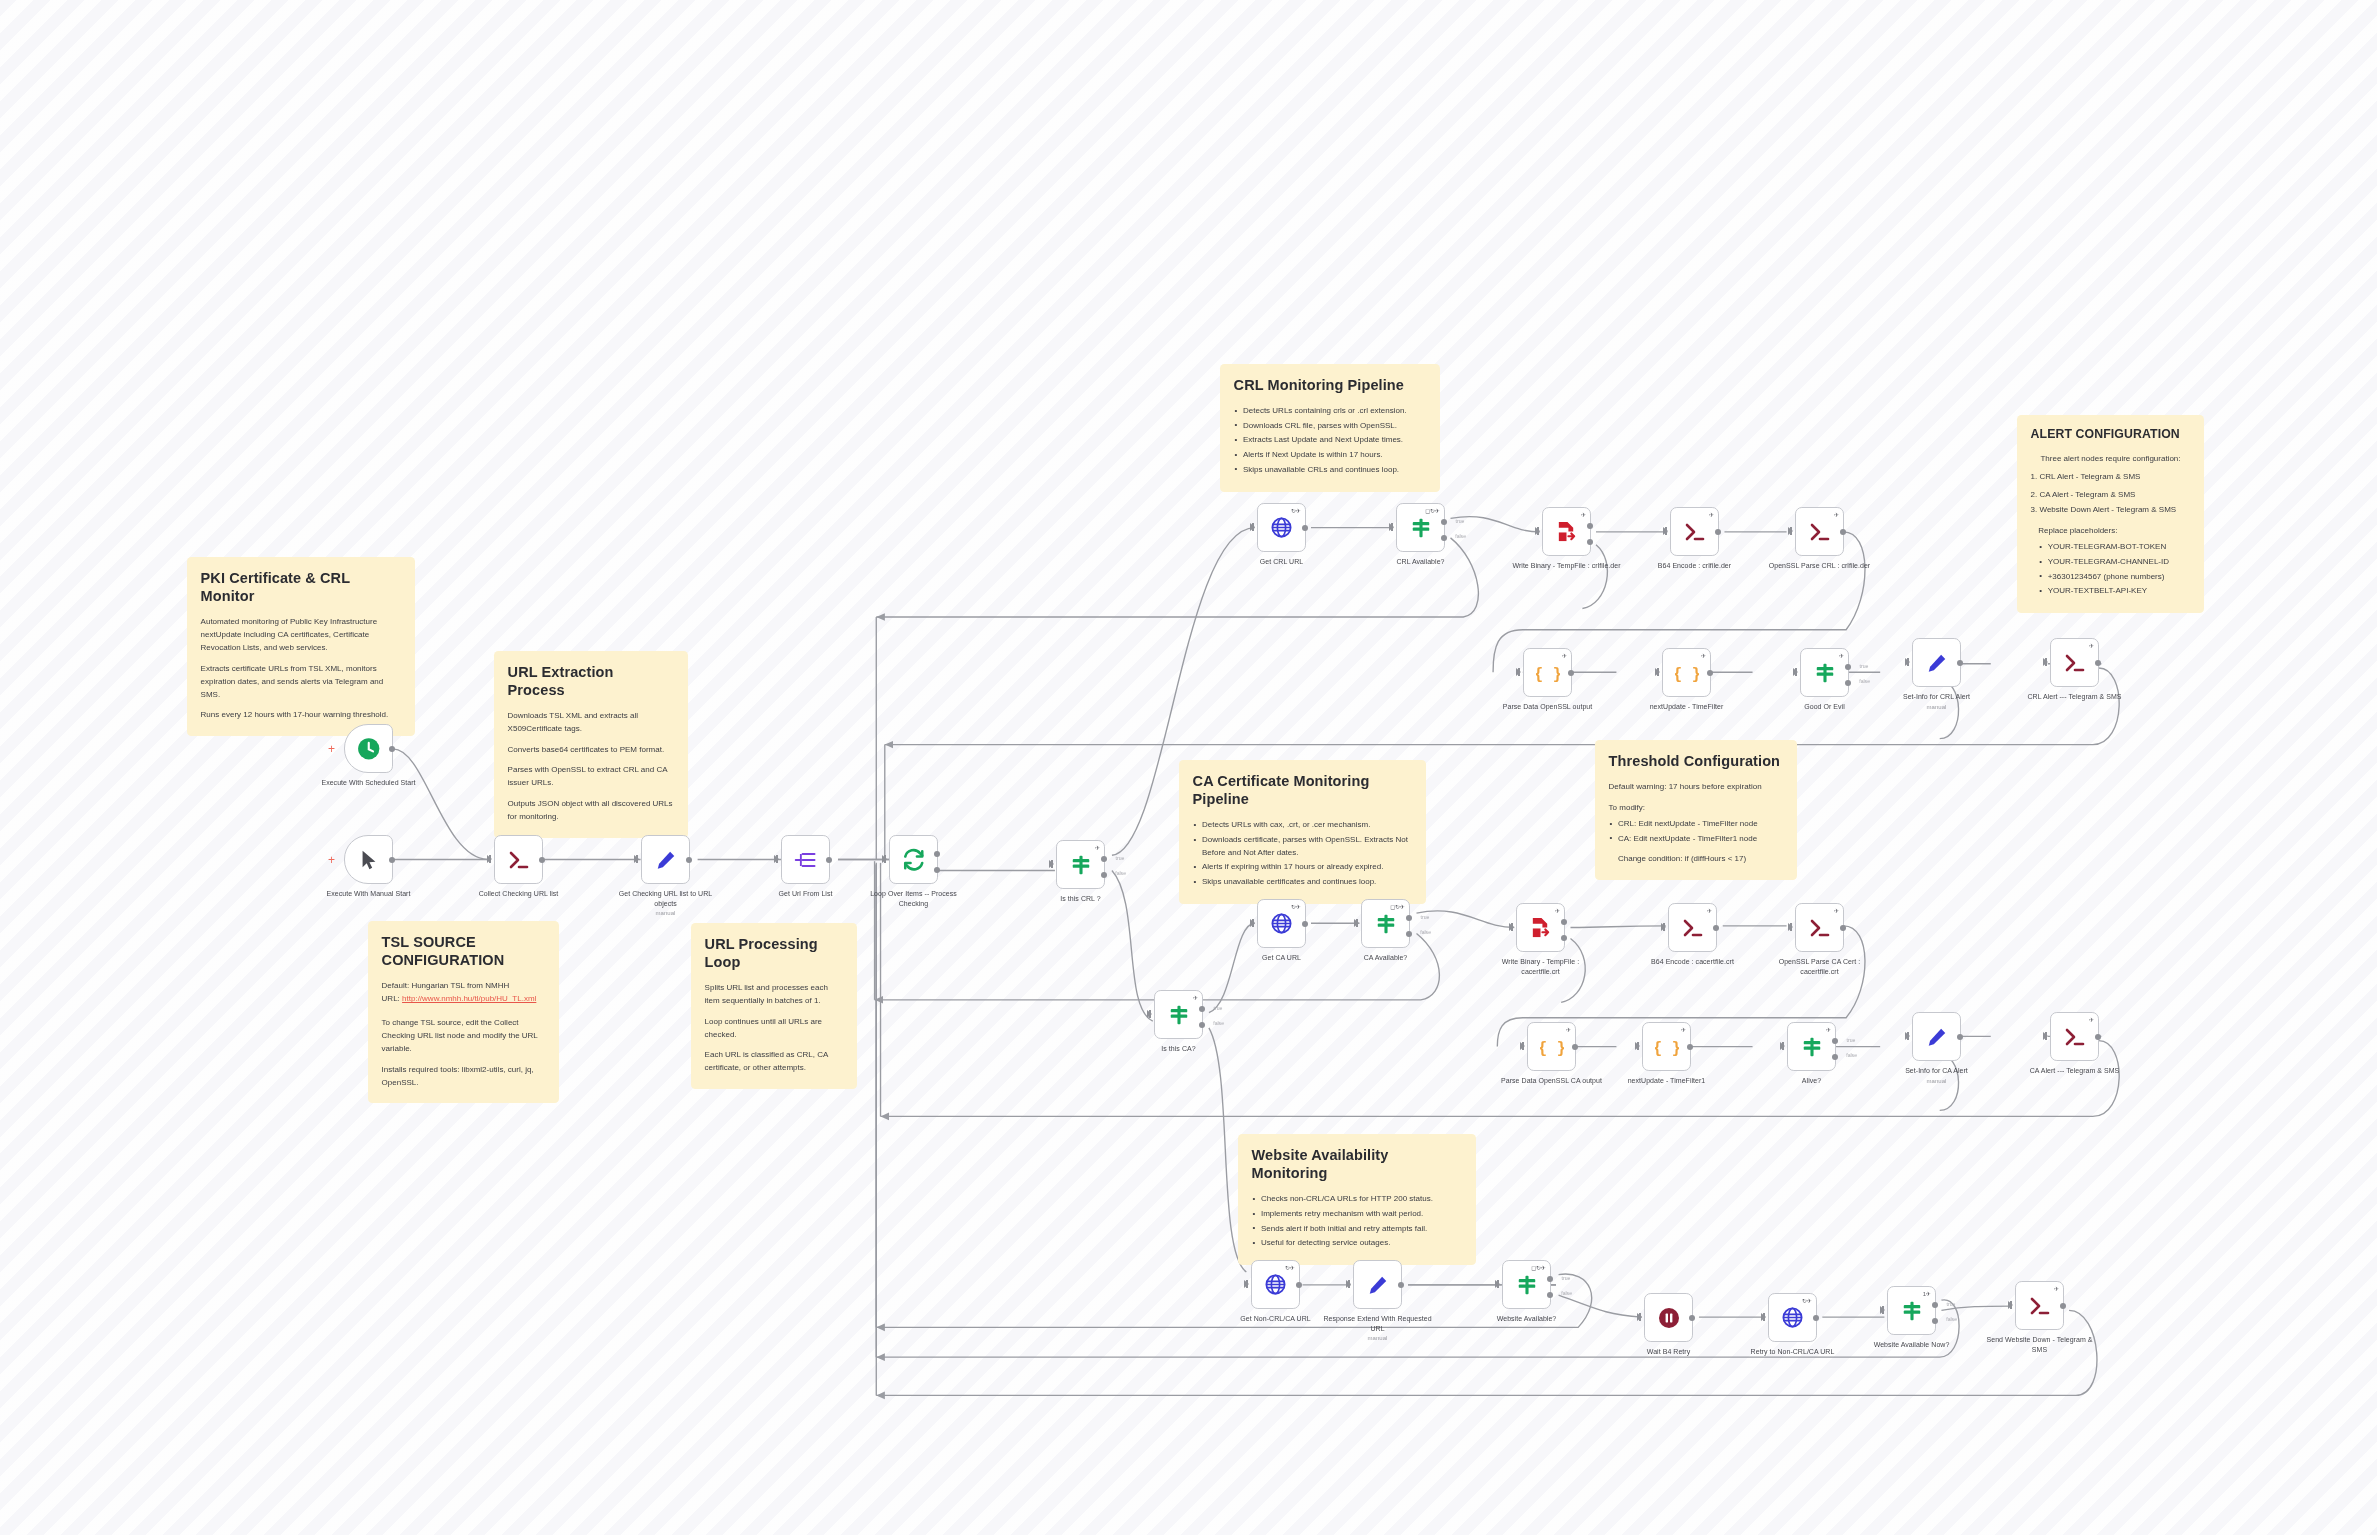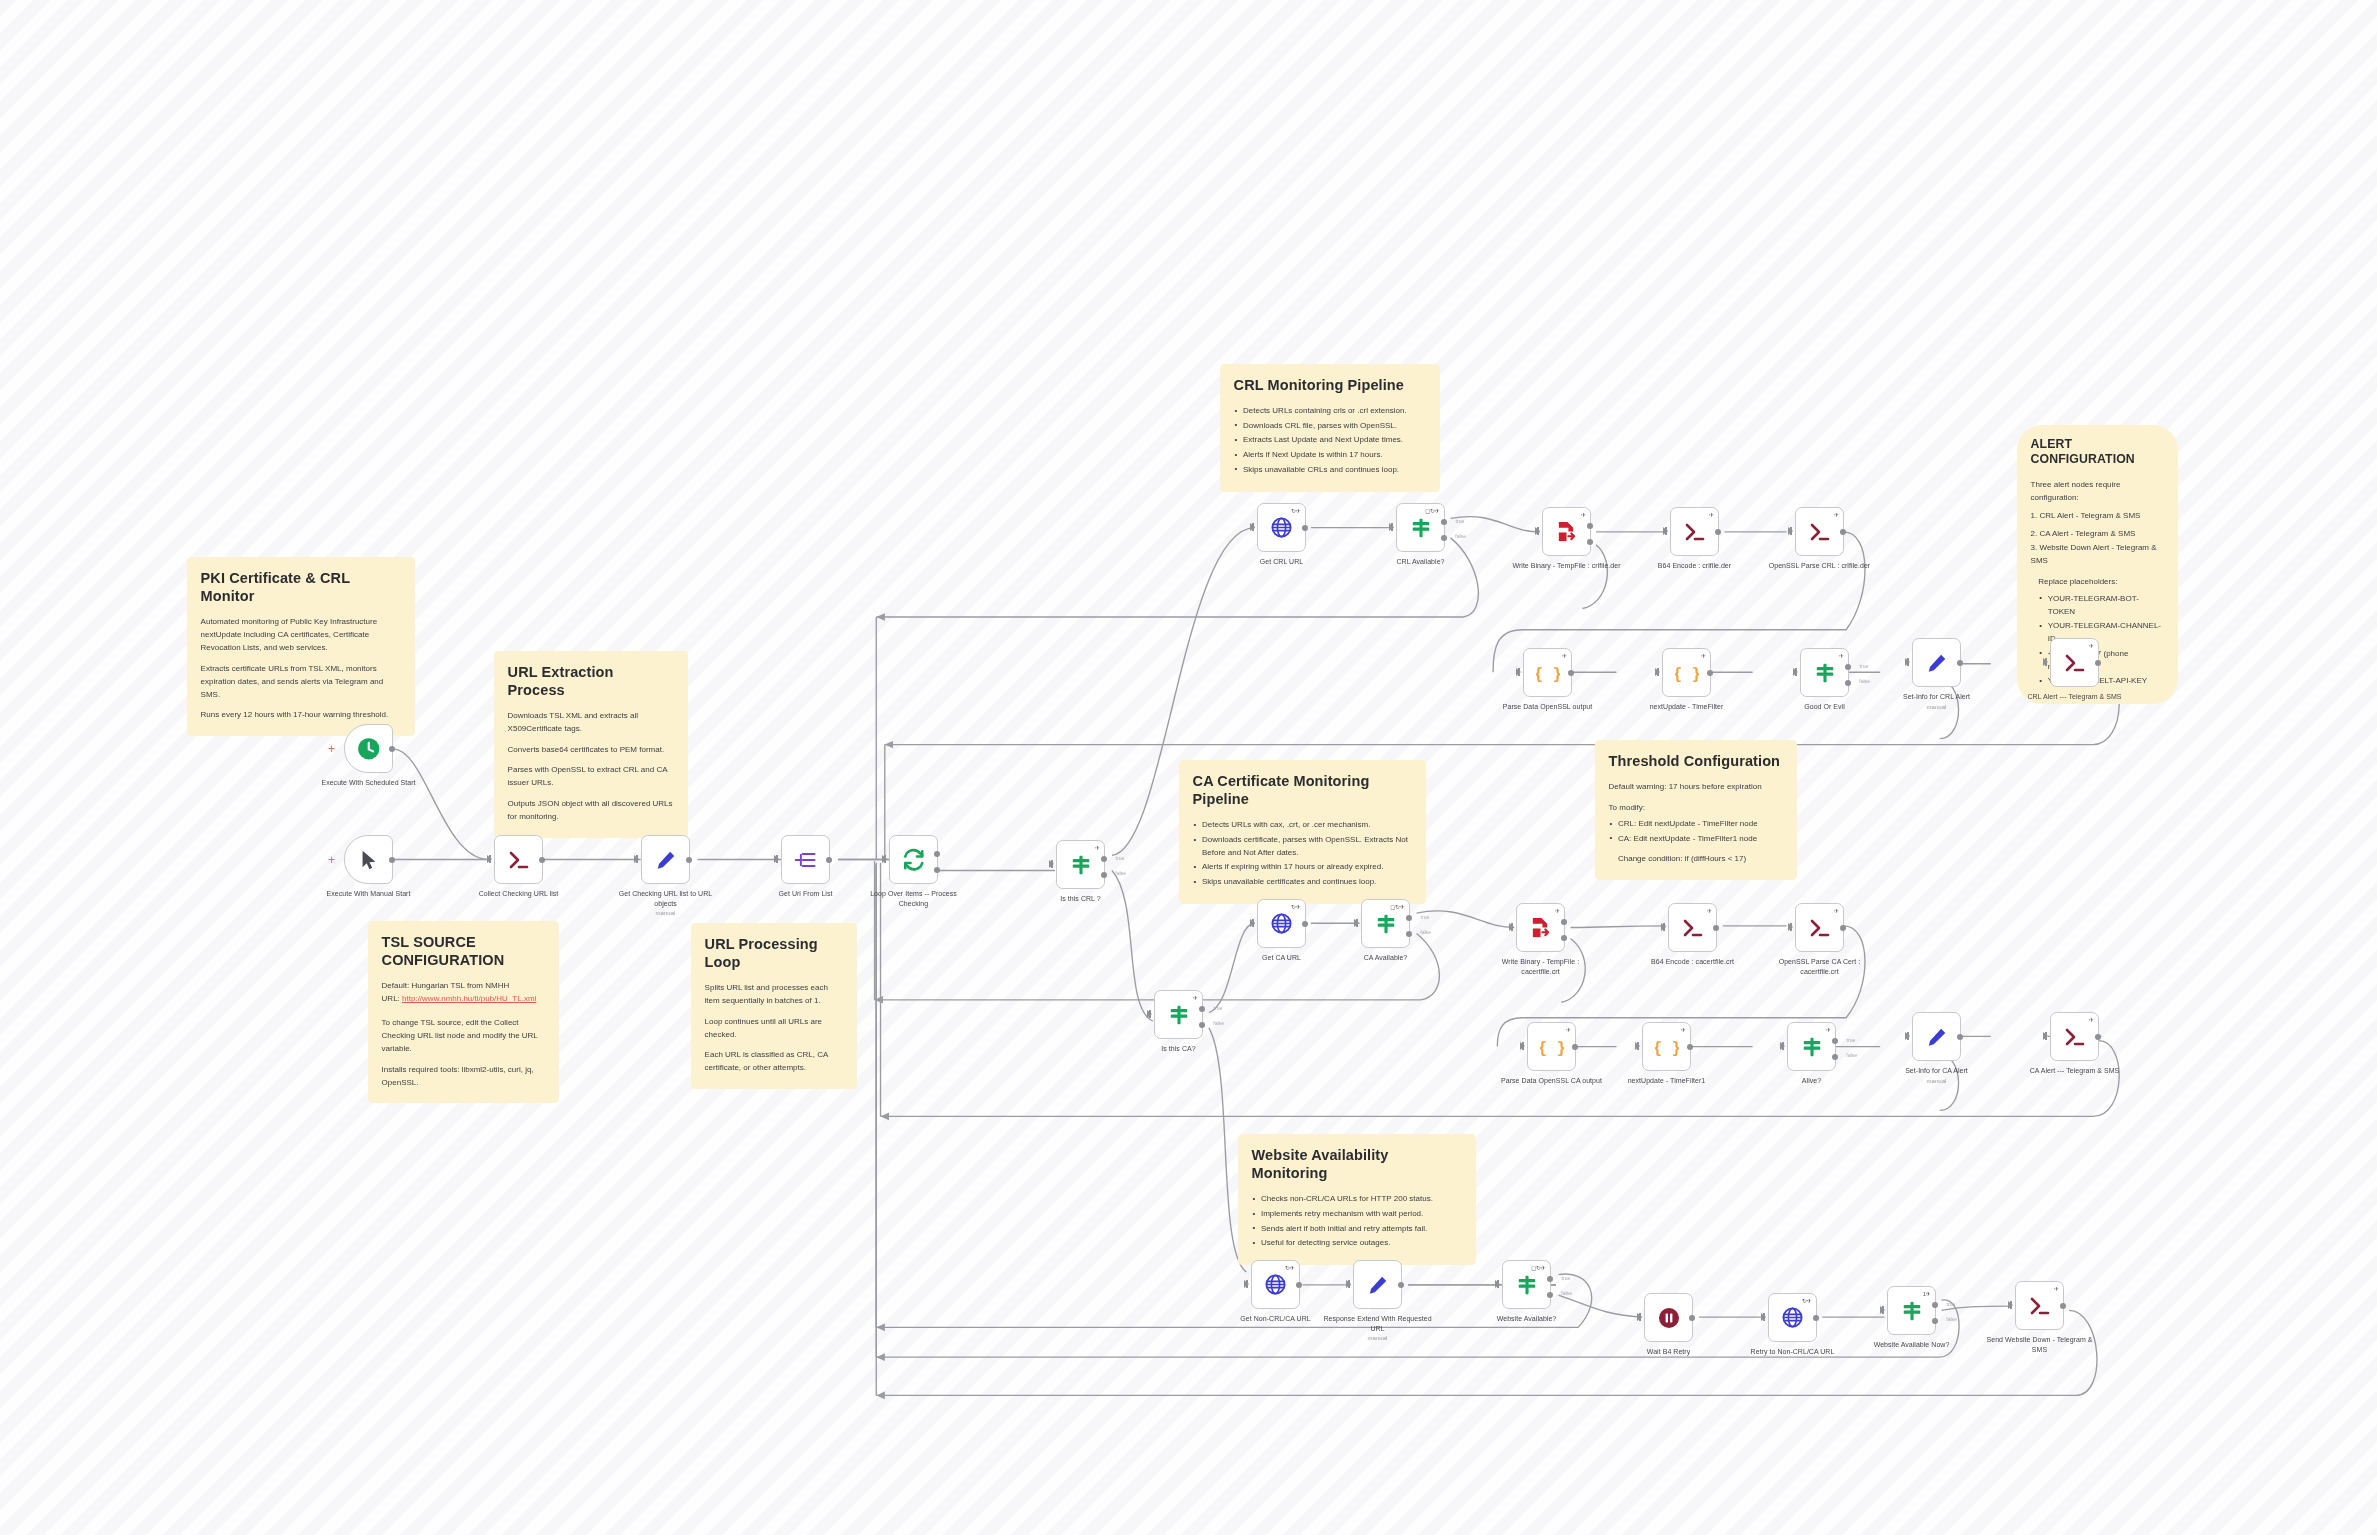--- a/index.html
+++ b/index.html
@@ -297,23 +297,23 @@
     <h3>Threshold Configuration</h3>
     <p>Default warning: 17 hours before expiration</p>
     <p style="margin-bottom:3.4px;">To modify:</p>
     <ul style="margin-bottom:7.7px;">
       <li>CRL: Edit nextUpdate - TimeFilter node</li>
       <li>CA: Edit nextUpdate - TimeFilter1 node</li>
     </ul>
     <p style="padding-left:9.4px;">Change condition: if (diffHours &lt; 17)</p>
   </div>
 
-  <div class="note" style="left:2017px; top:425px; width:161px;border-radius:25px;">
+  <div class="note" style="left:2017px; top:415px; width:187px;">
     <h3 style="font-size:12.3px;">ALERT CONFIGURATION</h3>
-    <p style="margin-bottom:5.1px;">Three alert nodes require configuration:</p>
+    <p style="margin-bottom:5.1px;text-align:center;">Three alert nodes require configuration:</p>
     <p style="margin-bottom:5px;">1. CRL Alert - Telegram &amp; SMS</p>
     <p style="margin-bottom:1.7px;">2. CA Alert - Telegram &amp; SMS</p>
     <p style="margin-bottom:7.7px;">3. Website Down Alert - Telegram &amp; SMS</p>
     <p style="padding-left:7.7px; margin-bottom:3.4px;margin-top:8px;">Replace placeholders:</p>
     <ul class="sub">
       <li>YOUR-TELEGRAM-BOT-TOKEN</li>
       <li>YOUR-TELEGRAM-CHANNEL-ID</li>
       <li>+36301234567 (phone numbers)</li>
       <li>YOUR-TEXTBELT-API-KEY</li>
     </ul>

